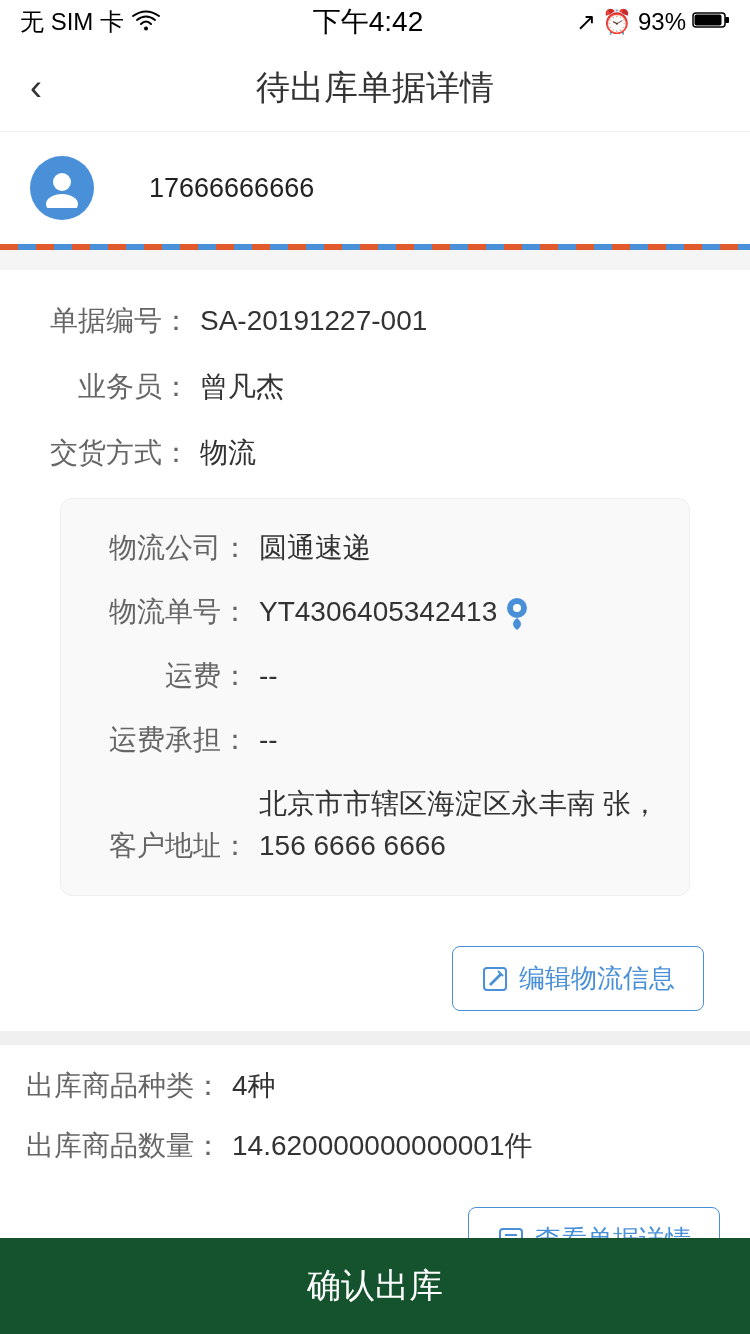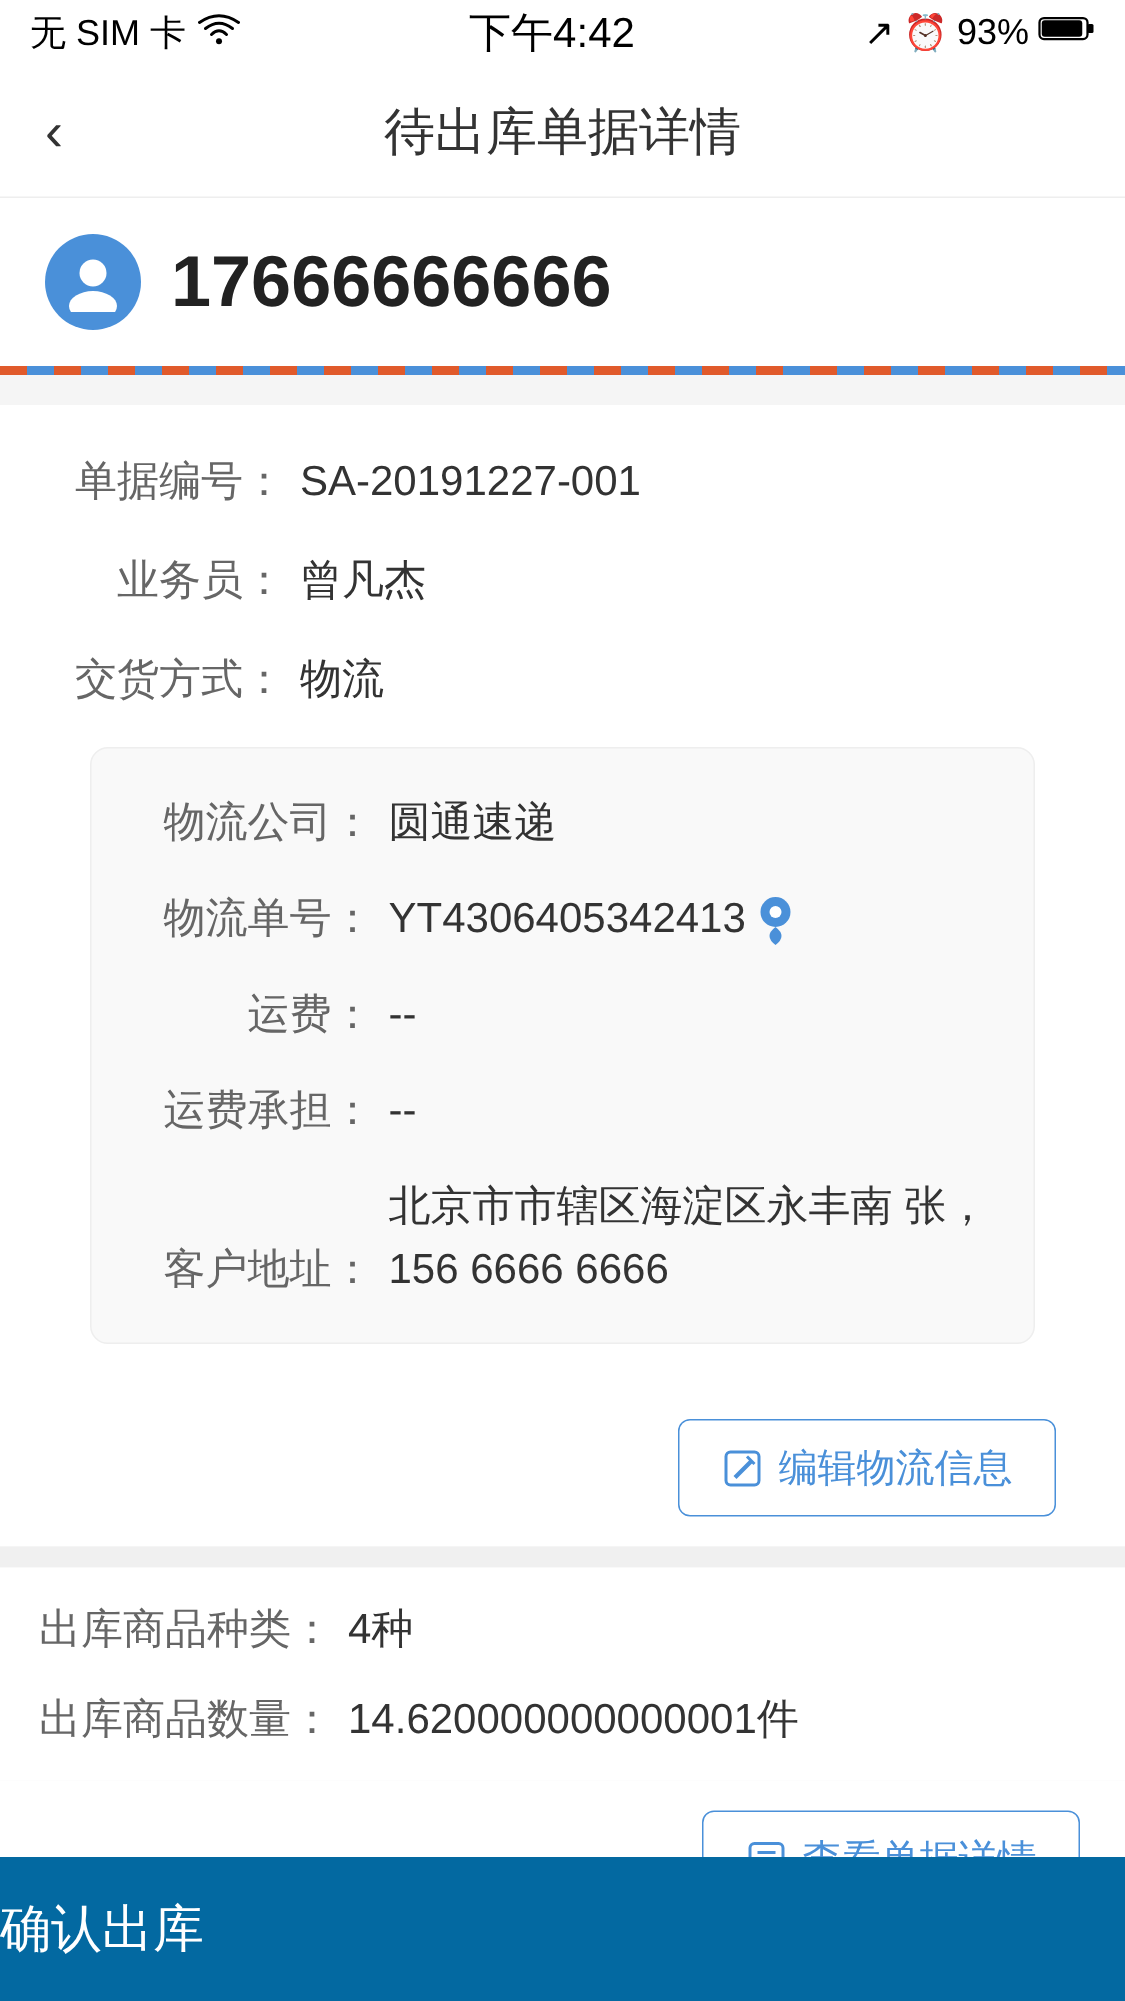--- a/index.html
+++ b/index.html
@@ -76,23 +76,24 @@
       width: 64px;
       height: 64px;
       background: #4a90d9;
       border-radius: 50%;
       display: flex;
       align-items: center;
       justify-content: center;
       flex-shrink: 0;
     }
     .customer-phone {
-      font-size: 48px;
-      font-weight: 700;
+      font-size: 27px;
+      font-weight: 400;
       color: #222;
+      margin-left: 35px;
     }
 
     
     .info-section {
       background: #fff;
       margin-top: 20px;
       padding: 30px;
     }
     .info-row {
       display: flex;
@@ -230,24 +231,25 @@
       flex: 1;
       min-height: 160px;
     }
 
     
     .confirm-btn-container {
       position: fixed;
       bottom: 0;
       left: 0;
       width: 750px;
-      background: #0369a1;
+      background: #14532d;
       height: 96px;
       display: flex;
       align-items: center;
+      justify-content: center;
       cursor: pointer;
     }
     .confirm-btn-text {
       color: #fff;
       font-size: 34px;
       font-weight: 500;
     }
   </style>
 </head>
 <body>

